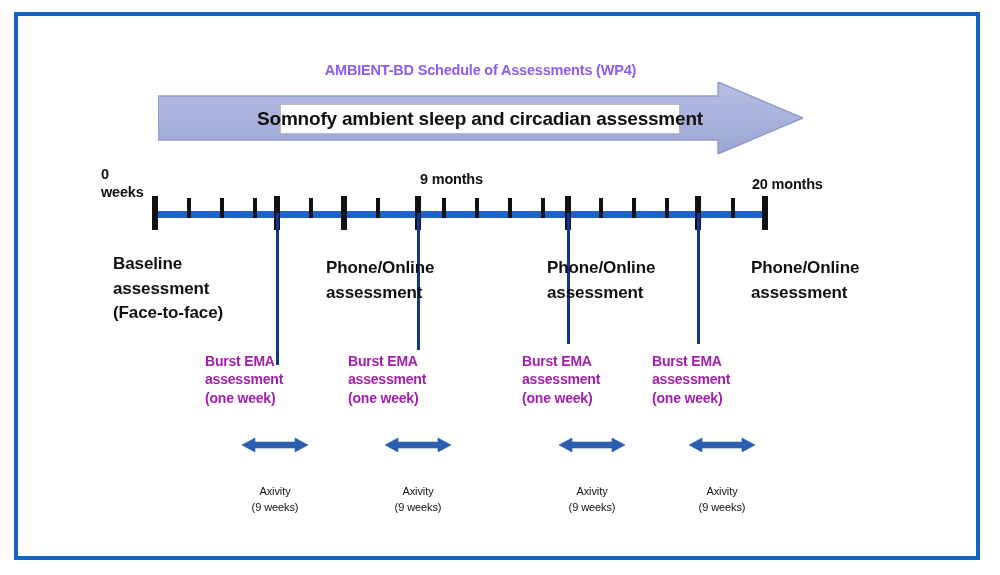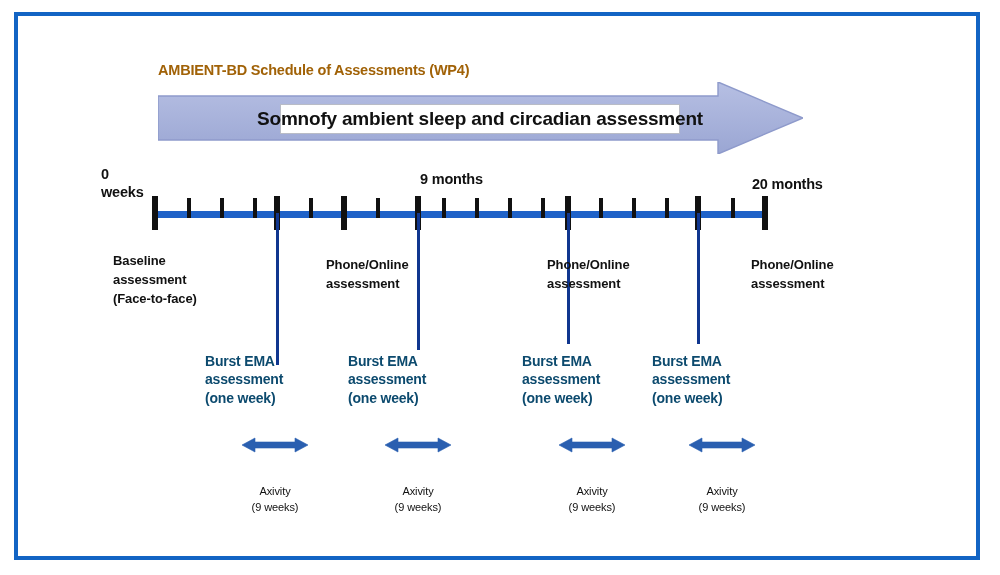--- a/index.html
+++ b/index.html
@@ -16,22 +16,22 @@
     position:absolute;left:14px;top:12px;width:966px;height:548px;
     border:4px solid #1264C4;box-sizing:border-box;background:#fff;
   }
   
   #banner{
     position:absolute;left:158px;top:82px;width:645px;height:72px;
   }
   #banner svg{display:block;}
   #banner-title{
     position:absolute;left:158px;top:62px;width:645px;
-    text-align:left;
-    color:#a16207;font-weight:bold;font-size:14.5px;
+    text-align:center;
+    color:#8b5cf6;font-weight:bold;font-size:14.5px;
     letter-spacing:-0.2px;white-space:nowrap;
   }
   #banner-box{
     position:absolute;left:280px;top:104px;width:400px;height:30px;
     background:#ffffff;border:1px solid #b9bcc6;
     display:flex;align-items:center;justify-content:center;
     box-sizing:border-box;
   }
   #banner-box span{
     font-size:19px;font-weight:bold;color:#111;white-space:nowrap;
@@ -50,29 +50,29 @@
   .connector{
     position:absolute;width:3px;background:#10368F;top:213px;
   }
   
   .month-label{
     position:absolute;font-size:14.5px;font-weight:bold;color:#111;
     line-height:1.22;letter-spacing:-0.2px;
   }
   
   .axis-caption{
-    position:absolute;font-size:13px;font-weight:bold;color:#111;
+    position:absolute;font-size:17px;font-weight:bold;color:#111;
     line-height:1.45;letter-spacing:-0.1px;
   }
   
   .burst{
     position:absolute;width:140px;
   }
   .burst .burst-label{
-    font-size:14px;font-weight:bold;color:#0c4a6e;line-height:1.32;
+    font-size:14px;font-weight:bold;color:#a21caf;line-height:1.32;
     letter-spacing:-0.2px;
   }
   .burst .arrow-wrap{
     position:absolute;left:0;top:84px;width:140px;height:22px;
   }
   .burst .arrow-wrap svg{display:block;margin:0 auto;}
   .burst .axivity{
     position:absolute;left:0;top:112px;width:140px;
     font-size:11px;font-weight:normal;color:#111;line-height:1.45;
     letter-spacing:-0.1px;

